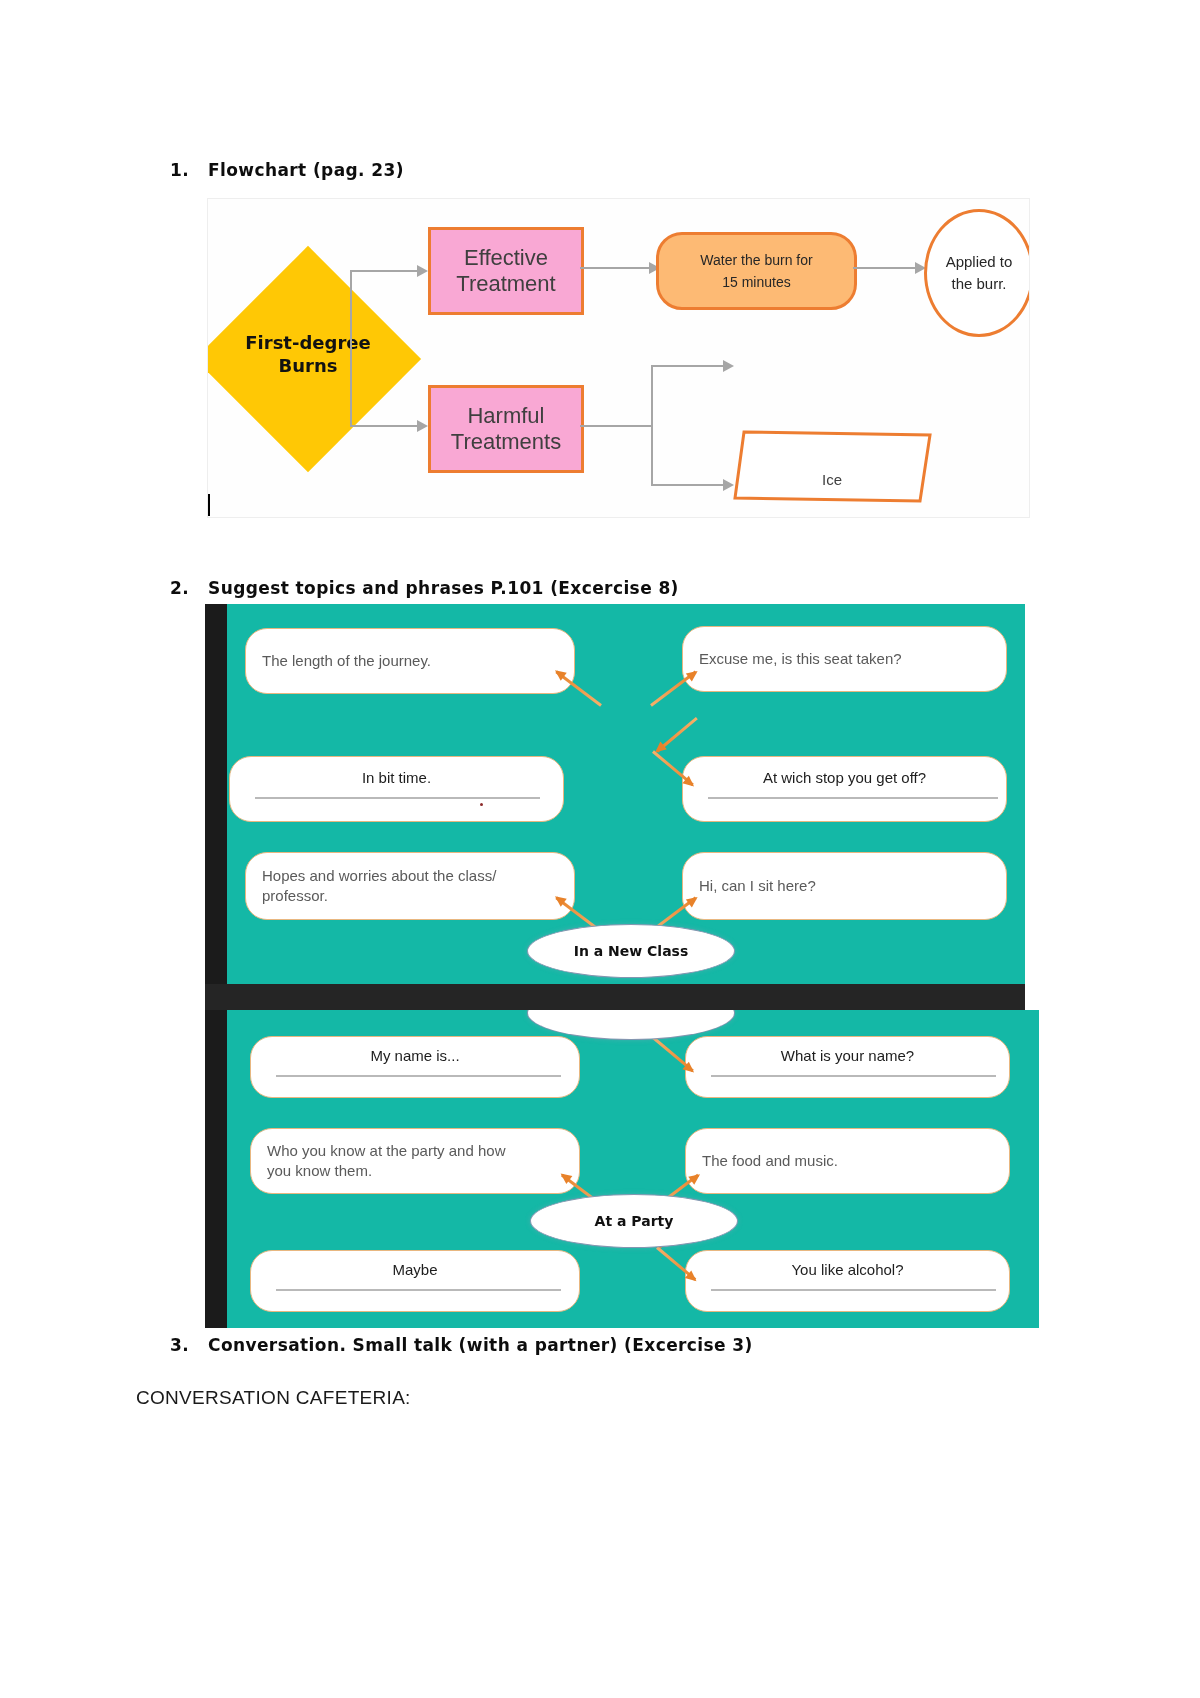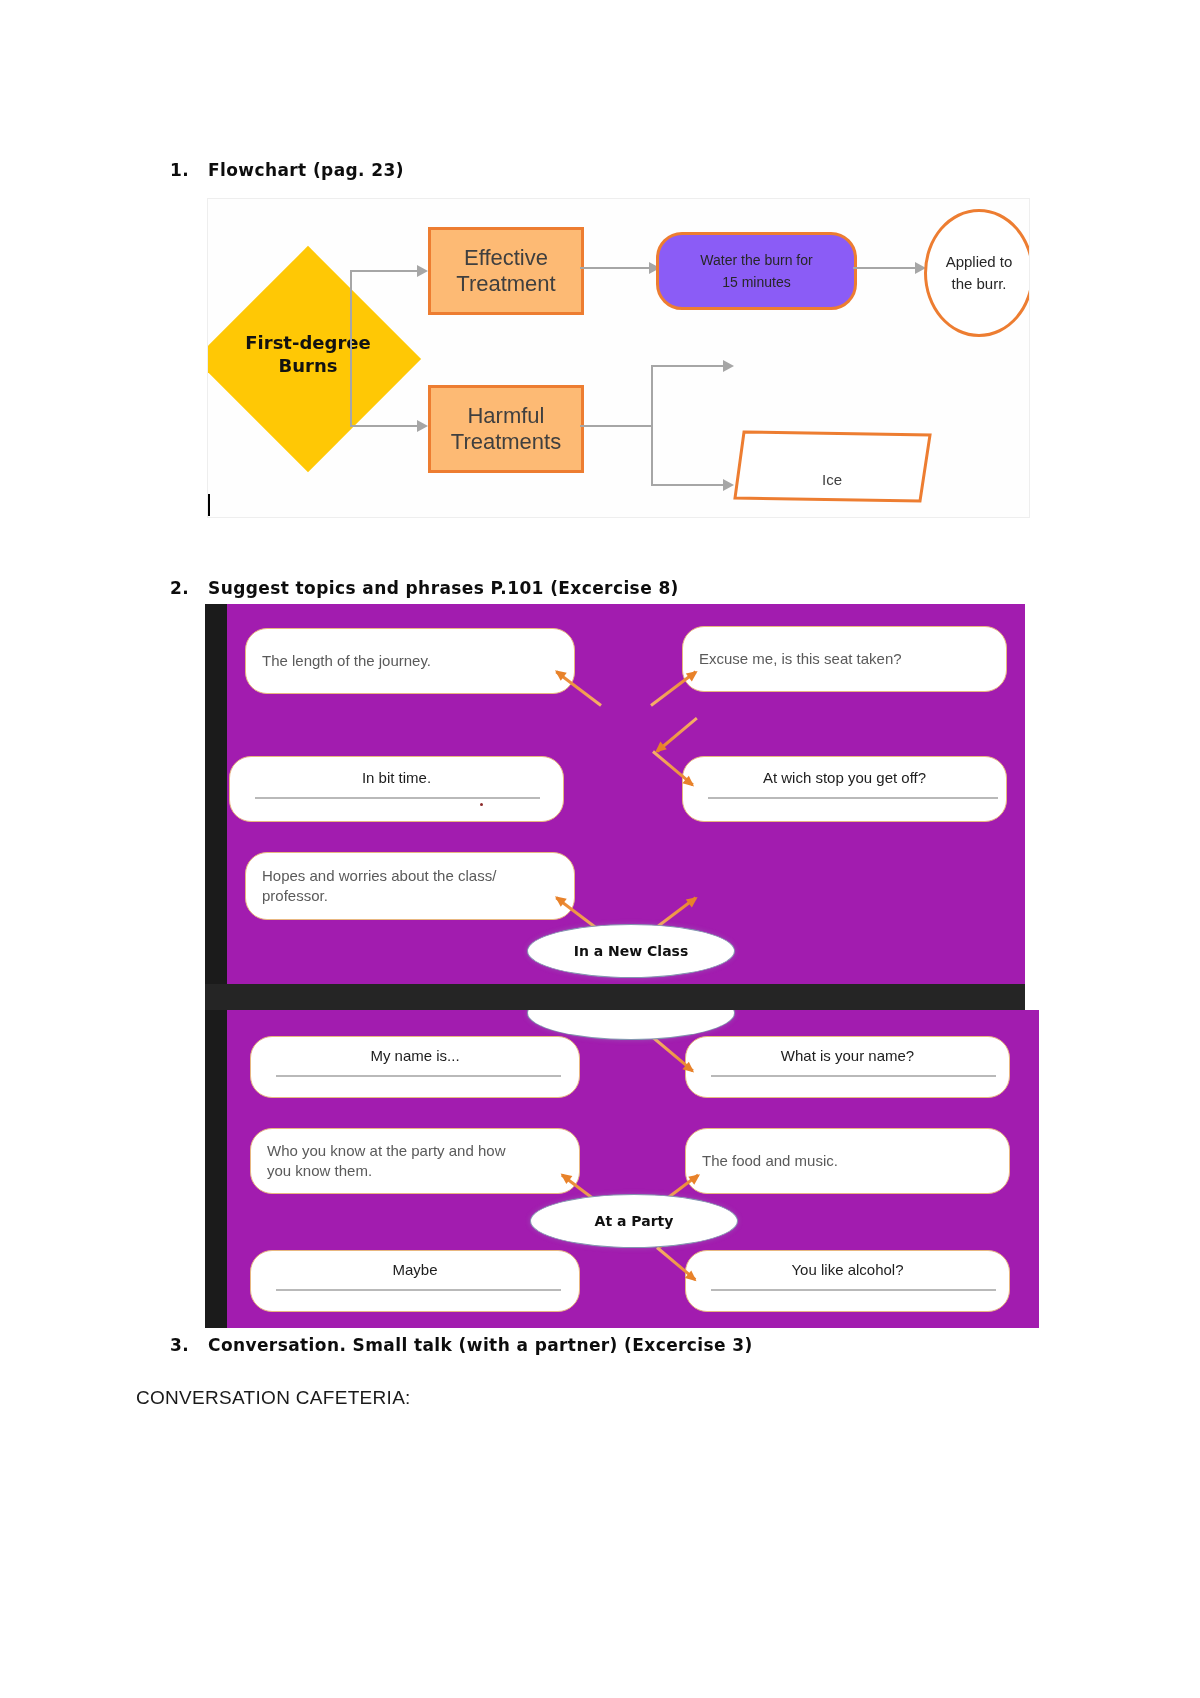--- a/index.html
+++ b/index.html
@@ -71,35 +71,35 @@
     text-align: center;
     font-family: "DejaVu Sans", sans-serif;
     font-weight: bold;
     font-size: 18px;
     line-height: 1.25;
     color: #121212;
   }
   .flow-rect {
     position: absolute;
     border: 3px solid #ED7D31;
-    background: #fdba74;
+    background: #f9a8d4;
     display: flex;
     align-items: center;
     justify-content: center;
     text-align: center;
     font-family: "Liberation Sans", sans-serif;
     font-size: 22px;
     line-height: 1.2;
     color: #3f3f3f;
   }
   .flow-round {
     position: absolute;
     border: 3px solid #ED7D31;
     border-radius: 26px;
-    background: #8b5cf6;
+    background: #fdba74;
     display: flex;
     align-items: center;
     justify-content: center;
     text-align: center;
     font-family: "Liberation Sans", sans-serif;
     font-size: 14px;
     line-height: 1.6;
     color: #272727;
   }
   .flow-ellipse {
@@ -137,21 +137,21 @@
     position: absolute;
     width: 0; height: 0;
     border-top: 6px solid transparent;
     border-bottom: 6px solid transparent;
     border-left: 11px solid #A6A6A6;
   }
 
   
   .mm-panel {
     position: absolute;
-    background: #a21caf;
+    background: #14b8a6;
     overflow: hidden;
   }
   .mm-left-bar {
     position: absolute;
     background: #1b1b1b;
   }
   .mm-black-band {
     position: absolute;
     background: #252525;
   }
@@ -333,20 +333,23 @@
       <div class="mm-answer" style="top:12px;">At wich stop you get off?</div>
       <div class="mm-fill-line" style="left:25px; top:40px; width:290px;"></div>
     </div>
 
     <div class="mm-box" style="left:40px; top:248px; width:330px; height:68px;">
       <div class="mm-box-text">
         <div>Hopes and worries about the class/</div>
         <div>professor.</div>
       </div>
     </div>
+    <div class="mm-box" style="left:477px; top:248px; width:325px; height:68px;">
+      <div class="mm-box-text">Hi, can I sit here?</div>
+    </div>
 
     <div class="mm-arrow" style="left:396px; top:326px; width:56px; transform: rotate(-143deg);"></div>
     <div class="mm-arrow" style="left:446px; top:326px; width:56px; transform: rotate(-37deg);"></div>
 
     <div class="mm-ellipse" style="left:322px; top:320px; width:206px; height:52px;">
       <span>In a New Class</span>
     </div>
   </div>
 
   <div class="mm-black-band" style="left:205px; top:984px; width:820px; height:26px;"></div>

